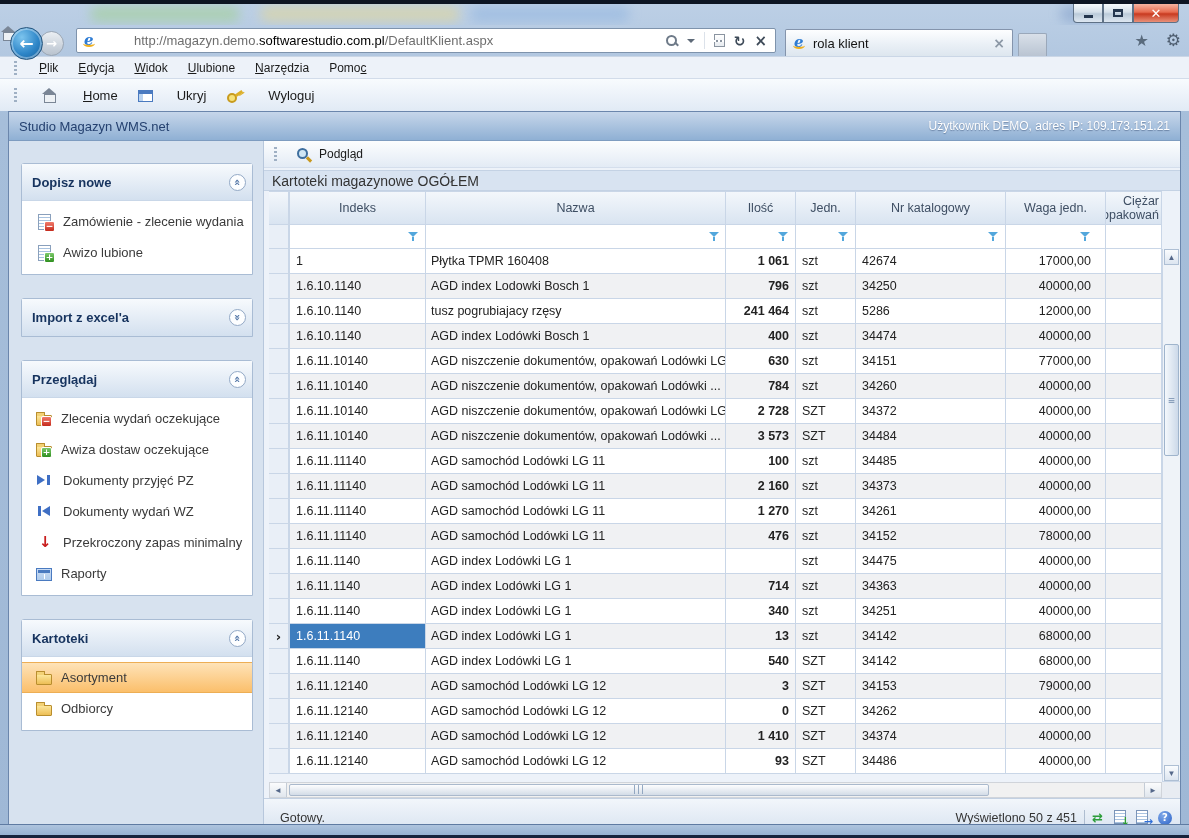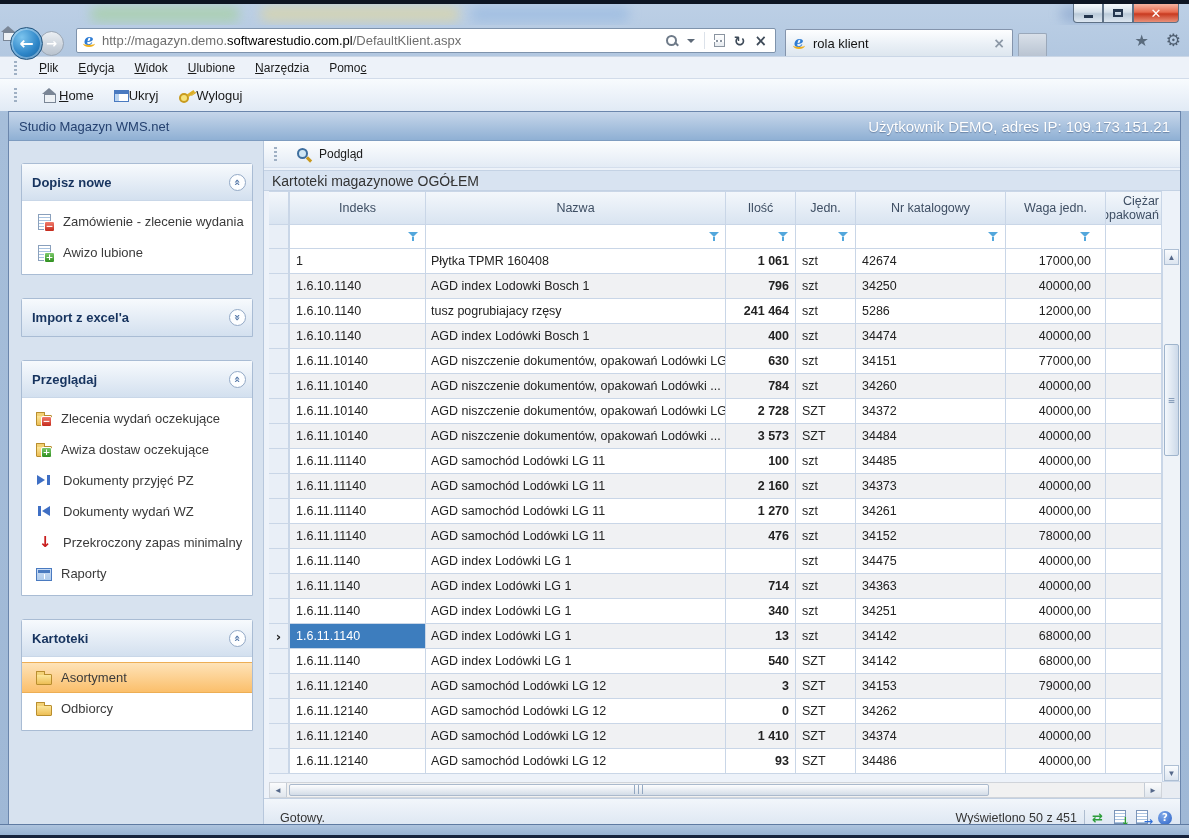--- a/index.html
+++ b/index.html
@@ -31,21 +31,21 @@
   .nav-circle { border-radius:50%; display:flex; align-items:center; justify-content:center; flex:none; }
   .nav-back { width:33px; height:33px; margin-top:6px; z-index:3;
     background:radial-gradient(circle at 35% 30%,#7CC4EE,#2E86C8 55%,#125A96);
     border:1px solid #27567E; box-shadow:inset 0 0 0 2px rgba(255,255,255,.35); }
   .nav-back::before { content:"←"; color:#FFF; font:bold 17px/17px "DejaVu Sans",sans-serif; }
   .nav-fwd { width:25px; height:25px; margin:6px 4px 0 -4px;
     background:linear-gradient(#EBEFF3,#B9C3CF); border:1px solid #9AA6B4; }
   .nav-fwd::before { content:"→"; color:#FFF; font:bold 13px/13px "DejaVu Sans",sans-serif; }
 
   .addrbar { width:700px; height:25px; margin-left:8px; background:#FFF; border:1px solid #7E93AC;
-    border-radius:2px; display:flex; align-items:center; padding:0 4px 0 6px; }
+    border-radius:2px; display:flex; align-items:center; padding:0 4px 0 6px;gap:32px; }
   .ie-icon { position:relative; width:14px; height:16px; flex:none; }
   .ie-icon::before { content:"e"; position:absolute; left:1px; top:-1px; color:#2E7CD4;
     font:italic bold 15px/16px "DejaVu Serif",serif; }
   .ie-icon::after { content:""; position:absolute; left:0; top:7px; width:12px; height:5px;
     border-bottom:2px solid #EFAF1E; border-radius:50%; }
   .url { flex:1; margin-left:5px; font-size:13px; color:#6E6E6E; white-space:nowrap; overflow:hidden; }
   .url .url-domain { color:#000; }
   .addr-icons { display:flex; align-items:center; gap:9px; padding:0 4px 0 8px; }
   .addr-search { position:relative; width:13px; height:13px; }
   .addr-search::before { content:""; position:absolute; left:1px; top:1px; width:7px; height:7px;
@@ -79,21 +79,21 @@
 
   .menubar { height:22px; background:#EDF2F9; border-top:1px solid #CAD6E6; display:flex;
     align-items:center; padding-left:14px; }
   .grip { width:3px; height:14px; margin-right:12px; flex:none;
     background:repeating-linear-gradient(to bottom,#9FB0C4 0 2px,transparent 2px 4px); }
   .menu-item { padding:2px 10px; font-size:12px; color:#1A1A1A; cursor:default; }
   .u { text-decoration:underline; }
 
   .commandbar { height:33px; background:linear-gradient(#F8FBFE,#E1EAF5); border-top:1px solid #D2DCEA;
     display:flex; align-items:center; padding-left:14px; gap:4px; }
-  .cmd { display:flex; align-items:center; gap:0; padding:3px 8px; font-size:13px; color:#1A1A1A; cursor:default; }
+  .cmd { display:flex; align-items:center; gap:24px; padding:3px 8px; font-size:13px; color:#1A1A1A; cursor:default; }
 
   
   .ic { width:18px; height:16px; display:inline-block; position:relative; flex:none; }
 
   [data-name="home-icon"]::before { content:""; position:absolute; left:1px; top:1px;
     border-left:7px solid transparent; border-right:7px solid transparent; border-bottom:6px solid #7A8696; }
   [data-name="home-icon"]::after { content:""; position:absolute; left:3px; top:7px; width:10px; height:7px;
     background:#EDF1F5; border:1px solid #7A8696; }
   [data-name="hide-panel-icon"] { width:15px; height:12px; margin-top:2px; border:1px solid #4A7AC0;
     background:linear-gradient(90deg,#BBD4F0 0 4px,#FFF 4px); }
@@ -102,21 +102,21 @@
     border:2px solid #C89B1E; border-radius:50%; background:#F6E27A; }
   [data-name="key-icon"]::after { content:""; position:absolute; left:9px; top:5px; width:8px; height:3px;
     background:#DCAF28; transform:rotate(-35deg); box-shadow:2px 2px 0 -1px #DCAF28; }
 
   
   .page { margin:0 8px; height:713px; display:flex; flex-direction:column;
     background:#D7E2EF; border:1px solid #6B86AC; border-bottom:none; overflow:hidden; }
   .app-header { height:29px; flex:none; display:flex; justify-content:space-between; align-items:center;
     padding:0 10px; background:linear-gradient(#C6D6EA,#8FB0D4); border-bottom:1px solid #7E9CC0; }
   .app-title { color:#24406F; font-size:13px; }
-  .user-info { color:#FFF; font-size:15px; text-shadow:0 1px 1px rgba(10,30,70,.35); }
+  .user-info { color:#FFF; font-size:12px; text-shadow:0 1px 1px rgba(10,30,70,.35); }
 
   .content { flex:1; display:flex; overflow:hidden; }
 
   
   .sidebar { width:254px; flex:none; background:#D7E2EF; padding:22px 10px 0 12px; overflow:hidden; }
   .panel { border:1px solid #A9BCD4; border-radius:3px 3px 0 0; margin-bottom:23px; background:#FFF; }
   .panel-header { height:37px; display:flex; justify-content:space-between; align-items:center;
     padding:0 6px 0 10px; background:linear-gradient(#F7FAFD,#D3E0EF);
     font-weight:bold; font-size:13px; color:#16335E; }
   .panel:not(.collapsed) .panel-header { border-bottom:1px solid #C9D7E8; }

